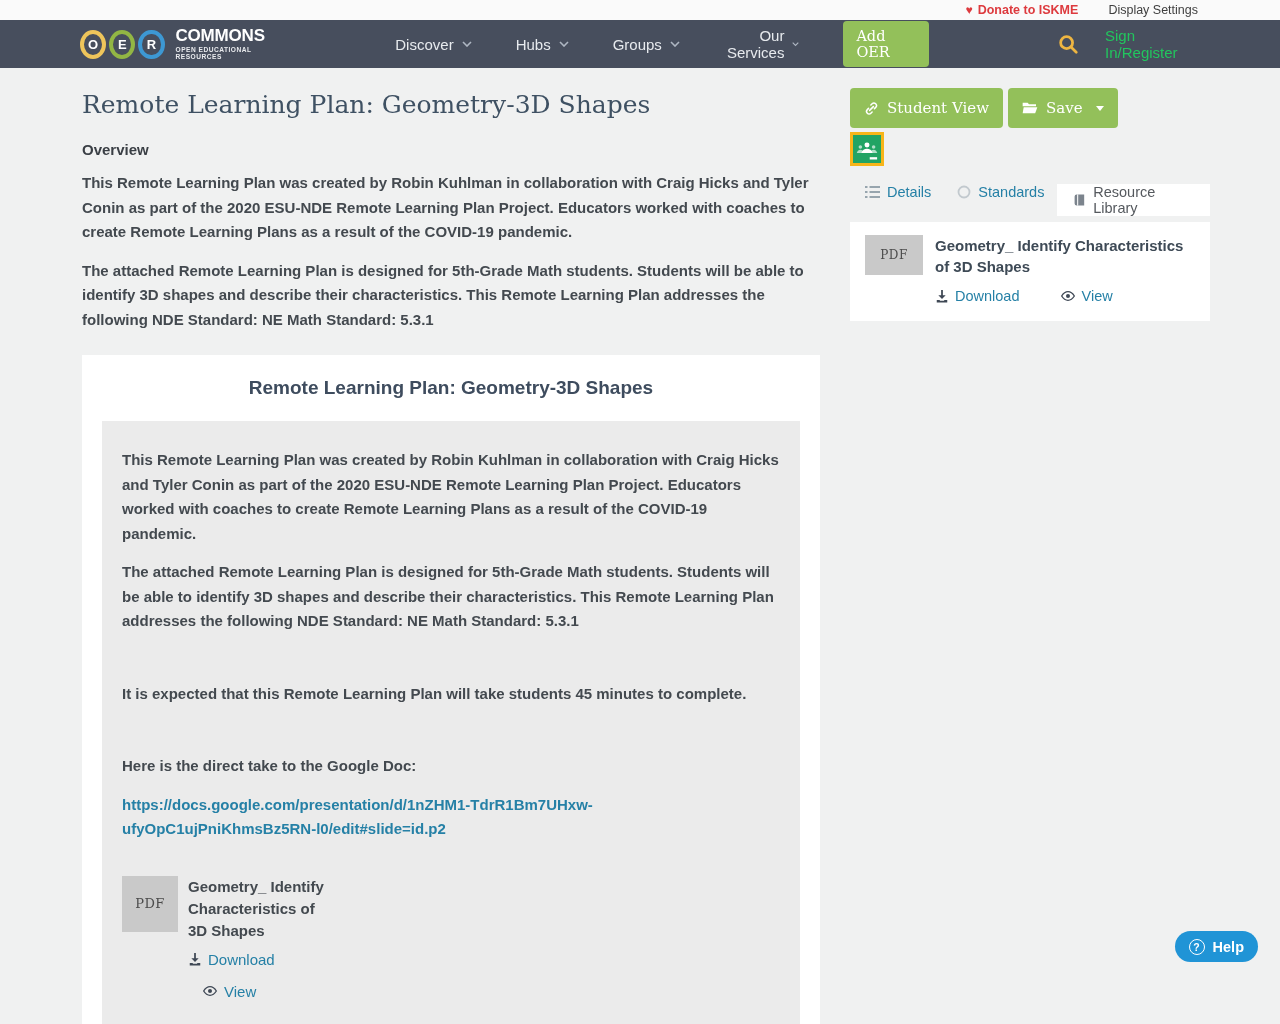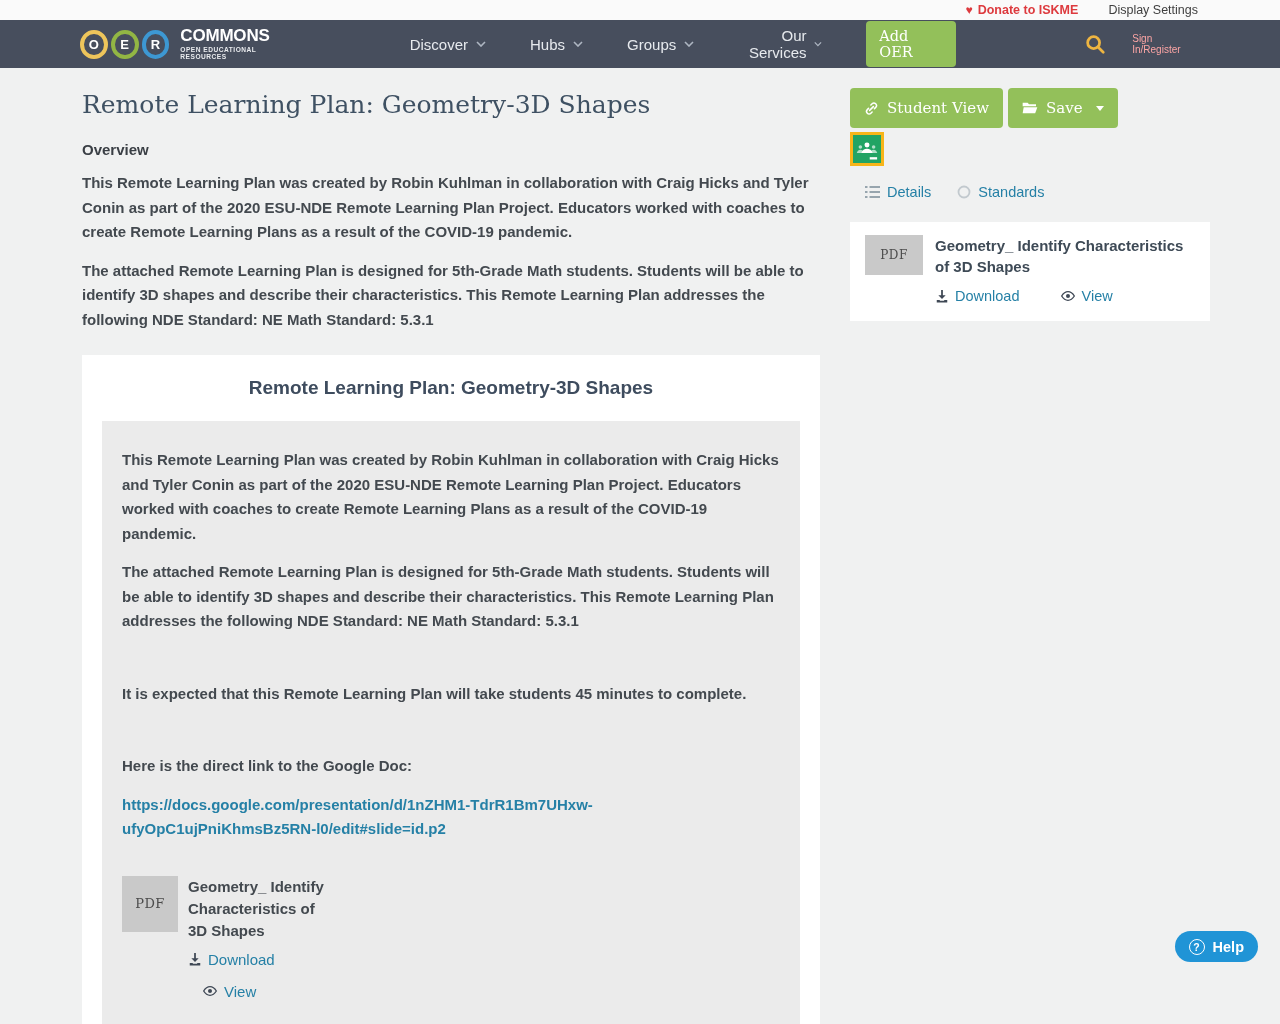--- a/index.html
+++ b/index.html
@@ -44,21 +44,21 @@
   .logo-sub { font-size:6.6px; letter-spacing:0.5px; margin-top:3px; font-weight:bold; color:#e9ebee; }
 
   .menu { display:flex; gap:44px; margin-left:112px;text-align:right; }
   .menu-item { display:flex; align-items:center; gap:8px; color:#e7eaee; font-size:15px; cursor:pointer; }
   .add-oer {
     margin-left:44px; background:#93c05a; color:#fff;
     font-family:"DejaVu Serif", serif; font-size:14.5px;
     padding:7px 13px; border-radius:4px;
   }
   .search-btn { margin-left:128px; display:flex; align-items:center; cursor:pointer; }
-  .signin { margin-left:26px; color:#fca5a5; font-size:10px; }
+  .signin { margin-left:26px; color:#22c55e; font-size:15px; }
 
   
   .main { display:flex; padding:20px 70px 0; gap:30px; }
   .col-left { width:750px;padding-left:12px; }
   .col-right { width:360px; }
 
   h1.page-title {
     font-family:"DejaVu Serif", serif; font-weight:500;
     font-size:25px; color:#3f5163; margin:2px 0 22px;
   }
@@ -208,21 +208,21 @@
     <h2 class="overview">Overview</h2>
     <p class="lead">This Remote Learning Plan was created by Robin Kuhlman in collaboration with Craig Hicks and Tyler Conin as part of the 2020 ESU-NDE Remote Learning Plan Project. Educators worked with coaches to create Remote Learning Plans as a result of the COVID-19 pandemic.</p>
     <p class="lead" style="margin-bottom:0;">The attached Remote Learning Plan is designed for 5th-Grade Math students. Students will be able to identify 3D shapes and describe their characteristics. This Remote Learning Plan addresses the following NDE Standard: NE Math Standard: 5.3.1</p>
 
     <section class="embed-card">
       <h3 class="embed-title">Remote Learning Plan: Geometry-3D Shapes</h3>
       <div class="embed-inner">
         <p>This Remote Learning Plan was created by Robin Kuhlman in collaboration with Craig Hicks and Tyler Conin as part of the 2020 ESU-NDE Remote Learning Plan Project. Educators worked with coaches to create Remote Learning Plans as a result of the COVID-19 pandemic.</p>
         <p>The attached Remote Learning Plan is designed for 5th-Grade Math students. Students will be able to identify 3D shapes and describe their characteristics. This Remote Learning Plan addresses the following NDE Standard: NE Math Standard: 5.3.1</p>
         <p class="gap">It is expected that this Remote Learning Plan will take students 45 minutes to complete.</p>
-        <p class="gap">Here is the direct link to the Google Doc:</p>
+        <p class="gap">Here is the direct take to the Google Doc:</p>
         <a class="doc-link">https://docs.google.com/presentation/d/1nZHM1-TdrR1Bm7UHxw-ufyOpC1ujPniKhmsBz5RN-l0/edit#slide=id.p2</a>
 
         <div class="attachment">
           <div class="pdf-thumb">PDF</div>
           <div class="att-col">
             <div class="att-title">Geometry_ Identify Characteristics of 3D Shapes</div>
             <a class="att-link">
               <svg width="14" height="14" viewBox="0 0 16 16" fill="#3f4855">
                   <path d="M7 1h2v6h3.2L8 11.4 3.8 7H7z"></path>
                   <path d="M2 12.5h3.5v1h5v-1H14v3H2z"></path>
@@ -285,20 +285,27 @@
             <rect y="10" width="2.5" height="2"></rect>
             <rect x="4.5" y="10" width="10.5" height="2"></rect>
           </svg>
         <span>Details</span>
       </a>
       <a class="tab">
         <svg width="14" height="14" viewBox="0 0 14 14">
             <circle cx="7" cy="7" r="5.5" fill="none" stroke="#c2c9ce" stroke-width="1.8"></circle>
           </svg>
         <span>Standards</span>
+      </a>
+      <a class="tab active">
+        <svg width="14" height="14" viewBox="0 0 16 16">
+            <path d="M4.5 1H14v14H4.5A2.5 2.5 0 0 1 2 12.5v-9A2.5 2.5 0 0 1 4.5 1z" fill="#7c848d"></path>
+            <rect x="5.2" y="1" width="1.3" height="14" fill="#fff"></rect>
+          </svg>
+        <span>Resource Library</span>
       </a>
     </div>
 
     <div class="panel">
       <div class="res-row">
         <div class="pdf-thumb-sm">PDF</div>
         <div class="res-col">
           <div class="res-title">Geometry_ Identify Characteristics of 3D Shapes</div>
           <div class="res-links">
             <a class="res-link">

